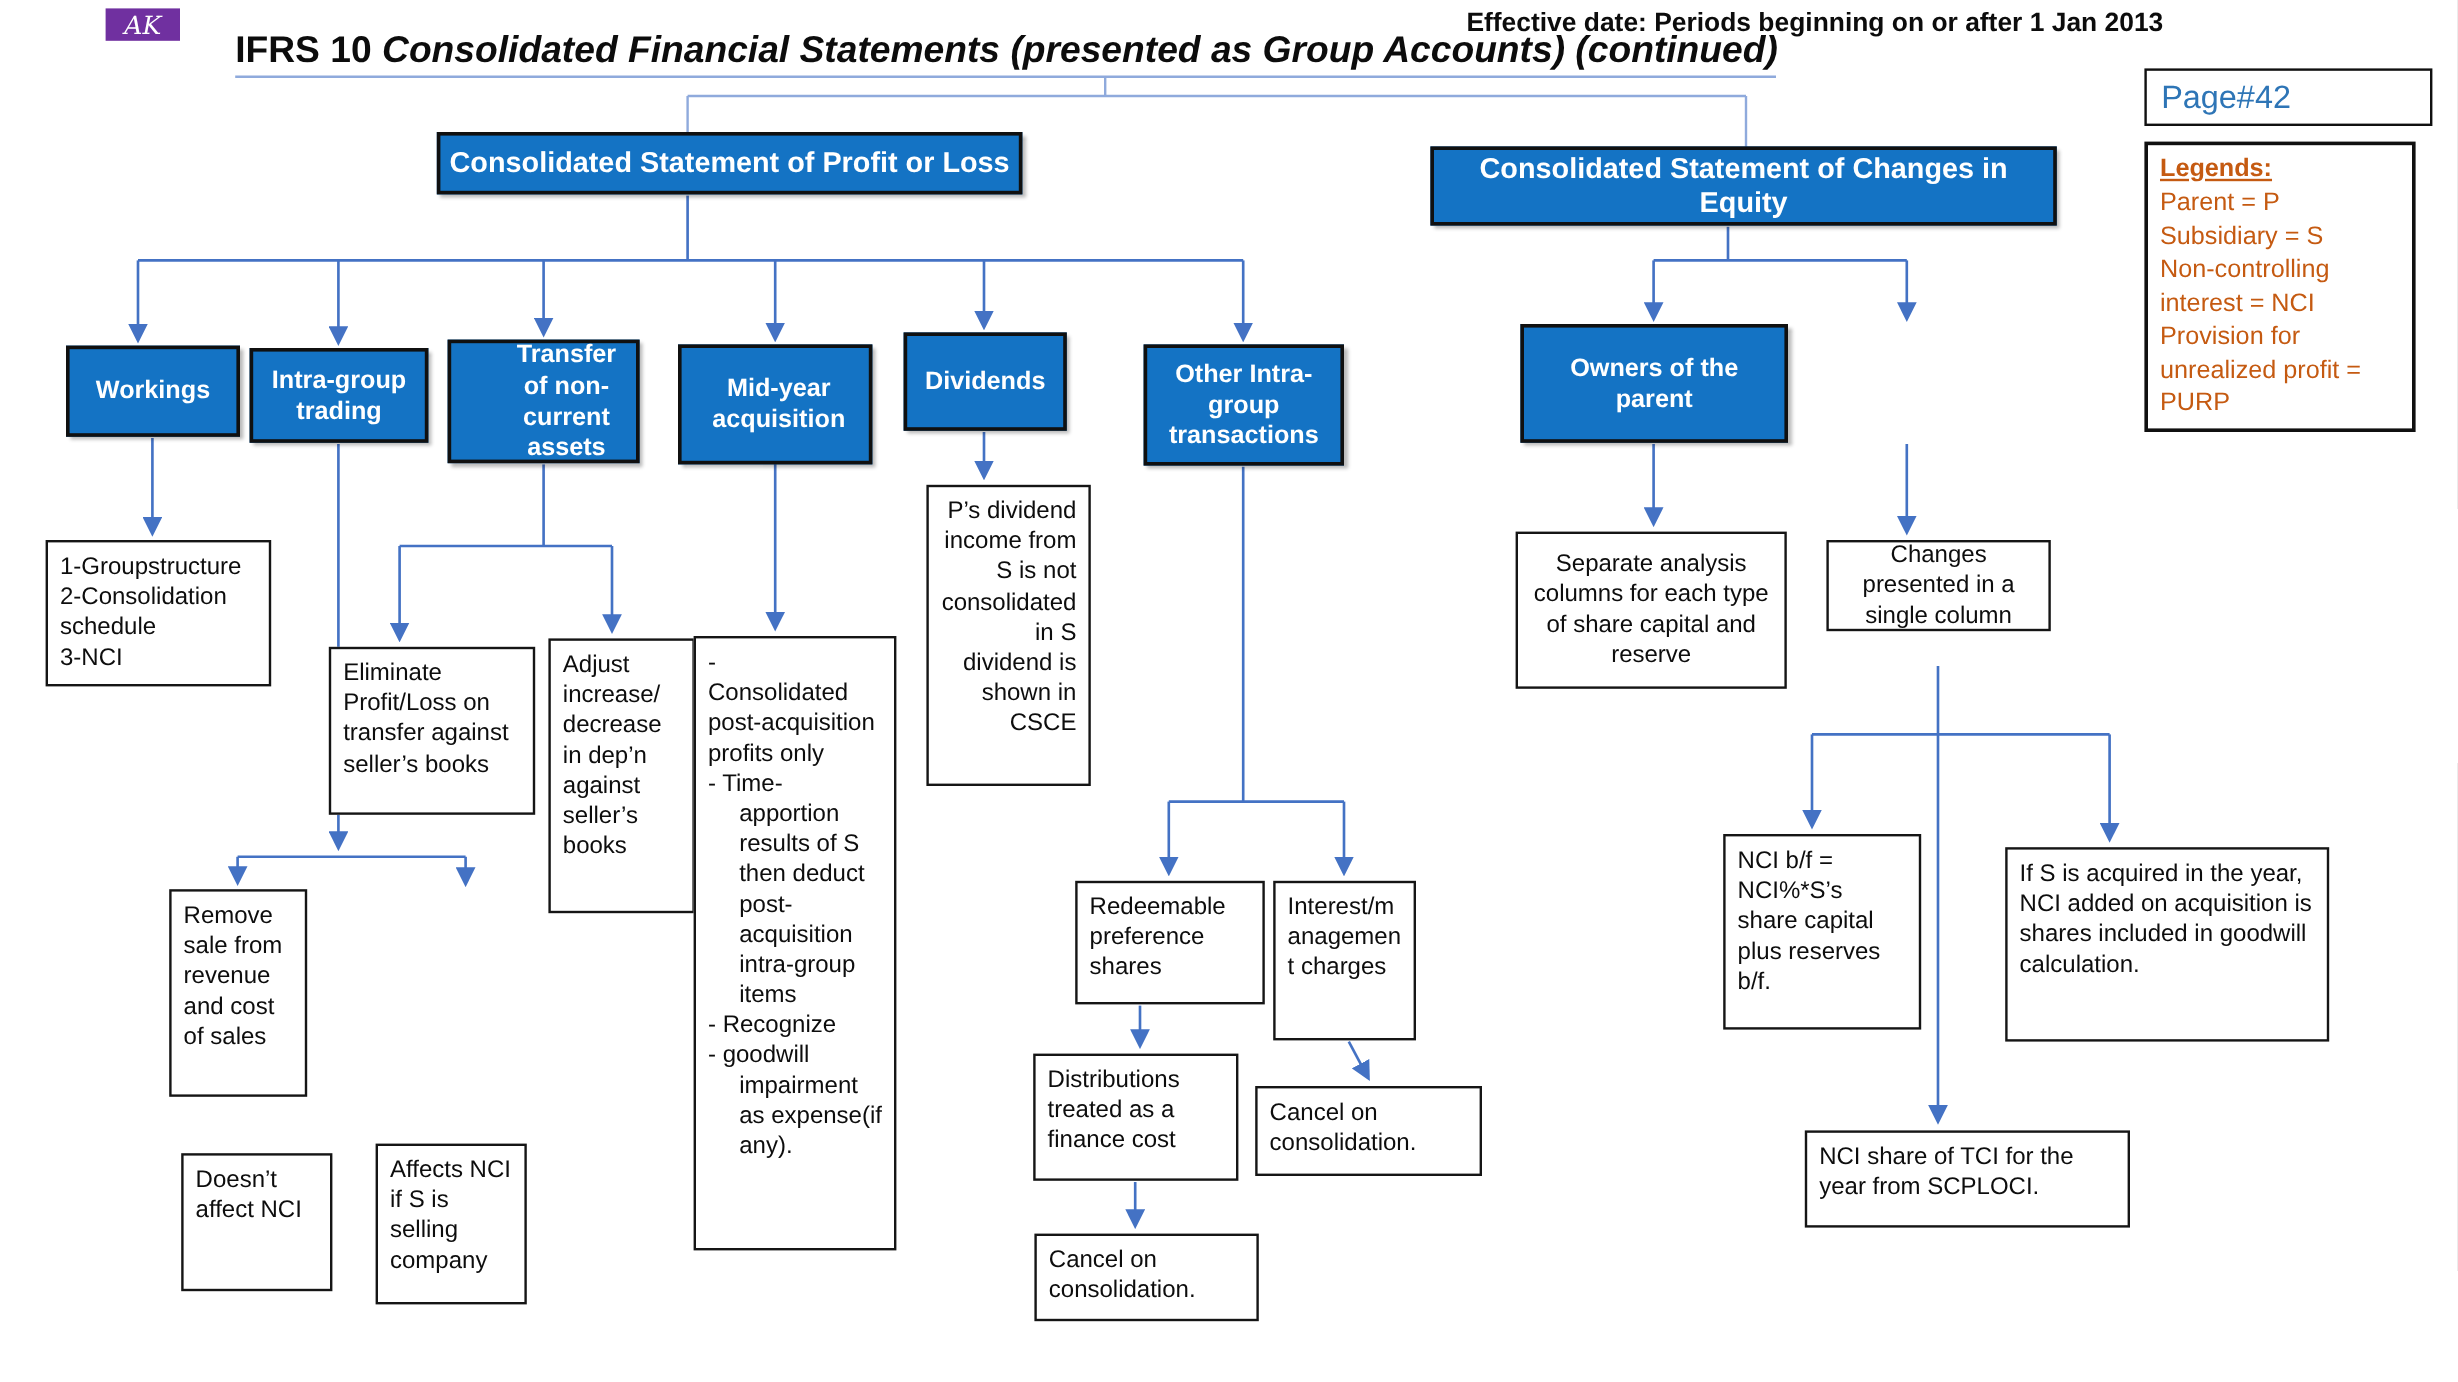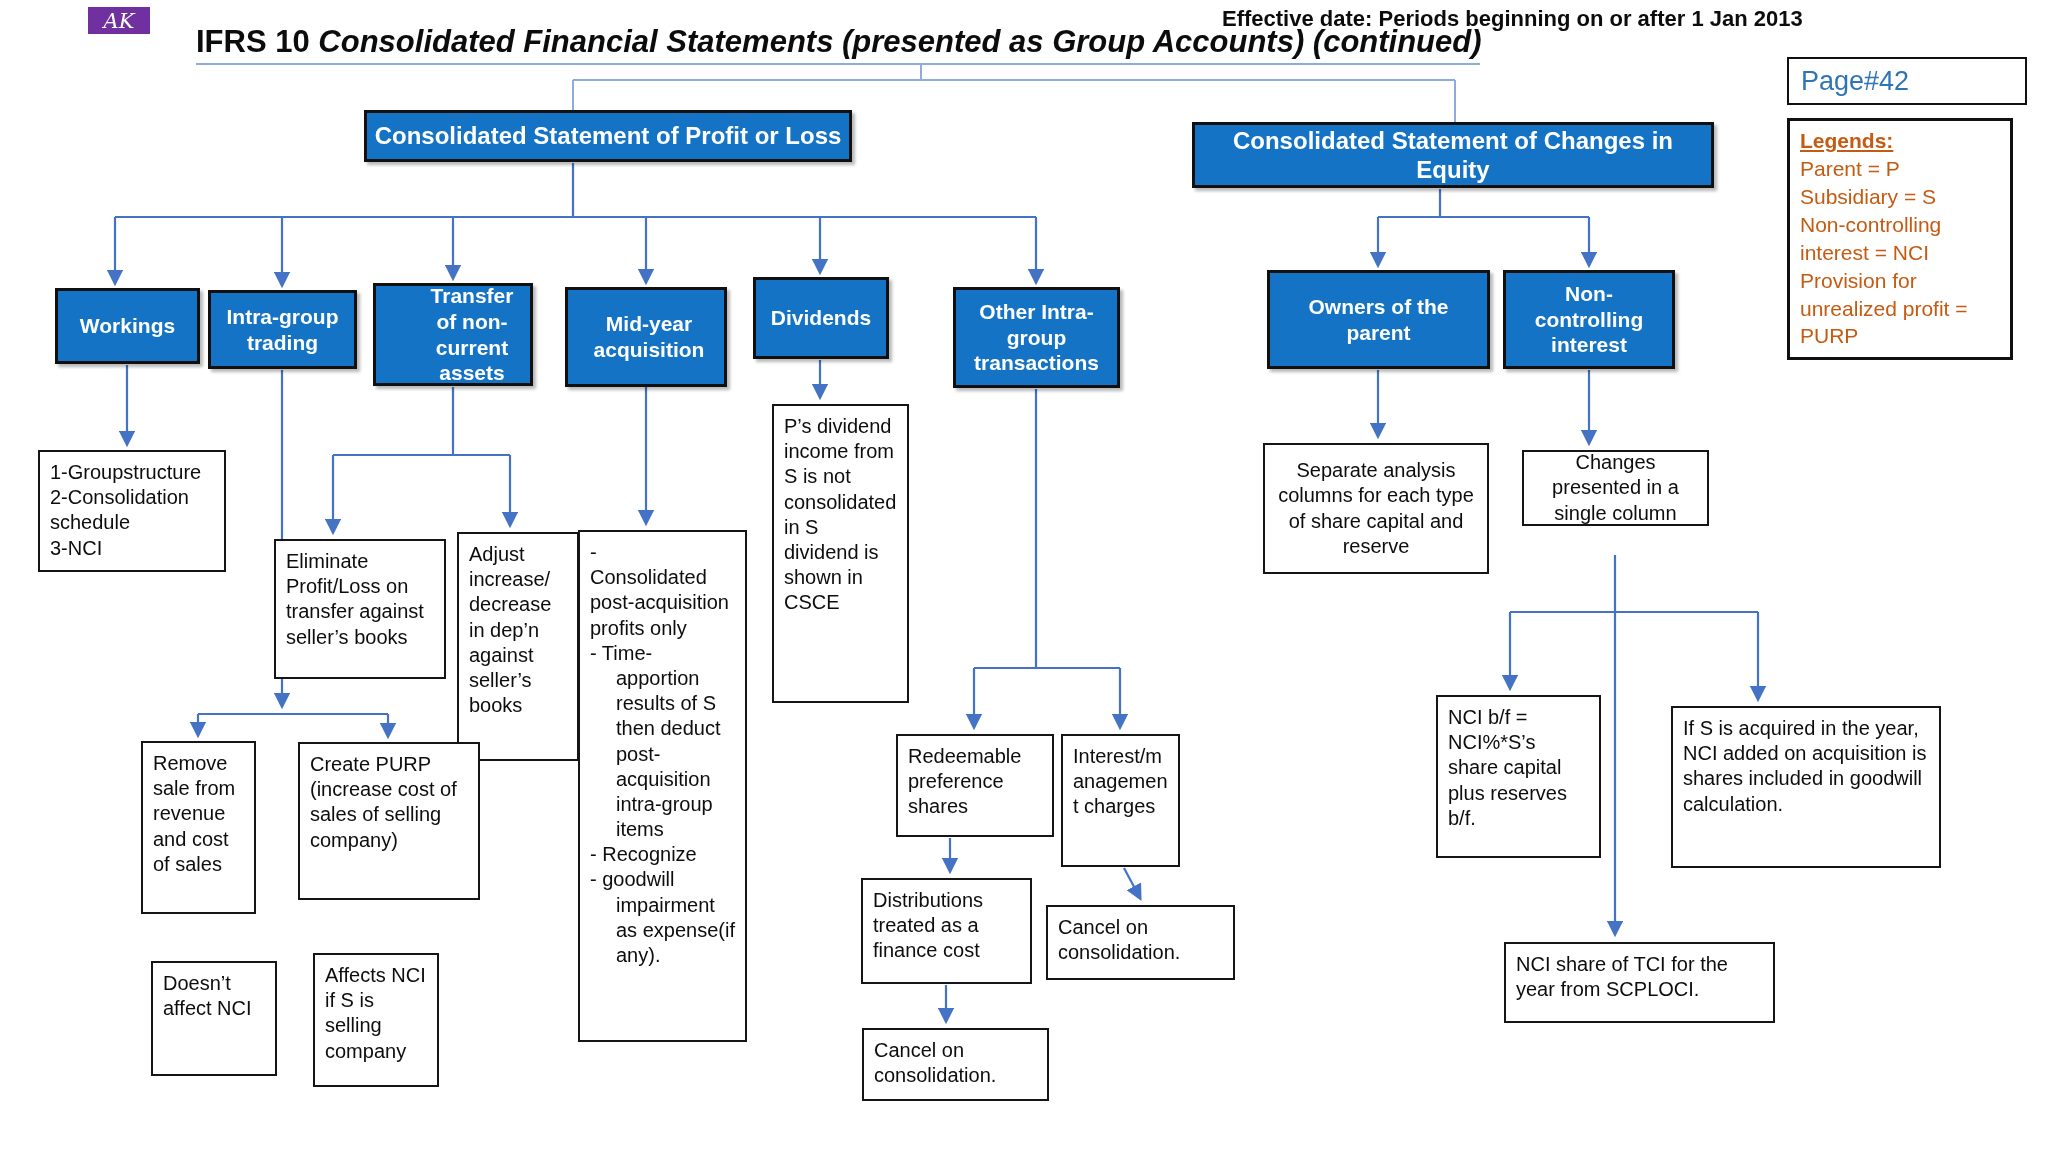--- a/index.html
+++ b/index.html
@@ -126,40 +126,38 @@
   <div class="node blue hdr" style="left:352px;top:110px;width:488px;height:52px;">Consolidated Statement of Profit or Loss</div>
   <div class="node blue hdr" style="left:1180px;top:122px;width:522px;height:66px;">Consolidated Statement of Changes in Equity</div>
 
   <div class="node blue" style="left:55px;top:288px;width:145px;height:76px;">Workings</div>
   <div class="node blue" style="left:208px;top:290px;width:149px;height:79px;">Intra-group trading</div>
   <div class="node blue" style="left:373px;top:283px;width:160px;height:103px;padding-left:44px;">Transfer of non-current assets</div>
   <div class="node blue" style="left:565px;top:287px;width:162px;height:100px;padding-left:12px;">Mid-year acquisition</div>
   <div class="node blue" style="left:753px;top:277px;width:136px;height:82px;">Dividends</div>
   <div class="node blue" style="left:953px;top:287px;width:167px;height:101px;">Other Intra-group transactions</div>
   <div class="node blue" style="left:1267px;top:270px;width:223px;height:99px;">Owners of the parent</div>
-  <div class="node blue" style="left:1503px;top:270px;width:172px;height:99px;">Non-controlling interest</div>
 
   <div class="node white l prelines" style="left:38px;top:450px;width:188px;height:122px;">1-Groupstructure
 2-Consolidation schedule
 3-NCI</div>
   <div class="node white l" style="left:274px;top:539px;width:172px;height:140px;">Eliminate Profit/Loss on transfer against seller’s books</div>
   <div class="node white l" style="left:457px;top:532px;width:122px;height:229px;">Adjust increase/ decrease in dep’n against seller’s books</div>
 
   <div class="node white l" style="left:578px;top:530px;width:169px;height:512px;">
     <div>-</div>
     <div>Consolidated post-acquisition profits only</div>
     <div class="hang">-  Time-apportion results of  S then deduct post-acquisition intra-group items</div>
     <div class="hang">-   Recognize</div>
     <div class="hang">-  goodwill impairment as expense(if any).</div>
   </div>
 
-  <div class="node white l" style="left:772px;top:404px;width:137px;height:299px;">P’s dividend income from S is not consolidated in S dividend is shown in CSCE</div>
+  <div class="node white l" style="left:772px;top:404px;width:137px;height:251px;text-align:right;">P’s dividend income from S is not consolidated in S dividend is shown in CSCE</div>
 
   <div class="node white l" style="left:141px;top:741px;width:115px;height:173px;">Remove sale from revenue and cost of  sales</div>
-  <div class="node white l" style="left:298px;top:742px;width:182px;height:158px;">Create PURP (increase cost of sales of selling company)</div>
   <div class="node white l" style="left:151px;top:961px;width:126px;height:115px;">Doesn’t affect NCI</div>
   <div class="node white l" style="left:313px;top:953px;width:126px;height:134px;">Affects NCI if  S is selling company</div>
 
   <div class="node white l" style="left:896px;top:734px;width:158px;height:103px;">Redeemable preference shares</div>
   <div class="node white l" style="left:1061px;top:734px;width:119px;height:133px;">Interest/management charges</div>
   <div class="node white l" style="left:861px;top:878px;width:171px;height:106px;">Distributions treated as a finance cost</div>
   <div class="node white l" style="left:862px;top:1028px;width:187px;height:73px;">Cancel on consolidation.</div>
   <div class="node white l" style="left:1046px;top:905px;width:189px;height:75px;">Cancel on consolidation.</div>
 
   <div class="node white c" style="left:1263px;top:443px;width:226px;height:131px;">Separate analysis columns for each type of share capital and reserve</div>

